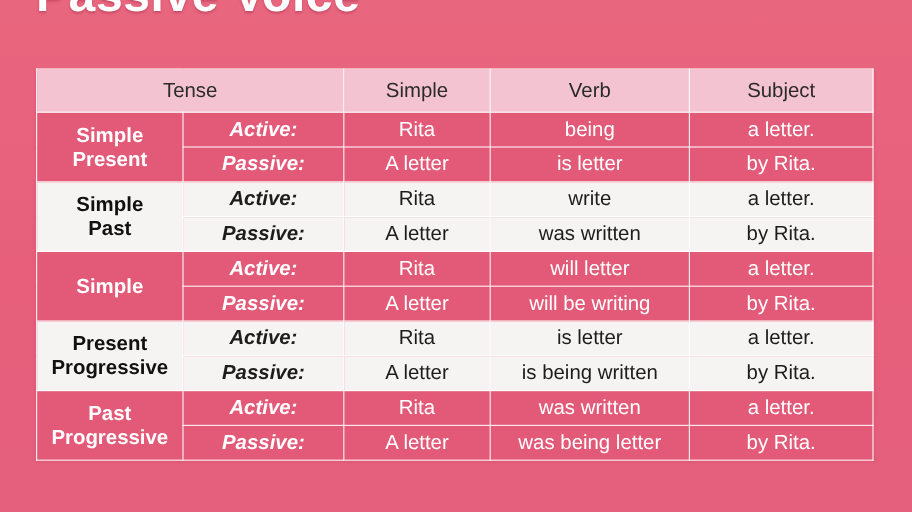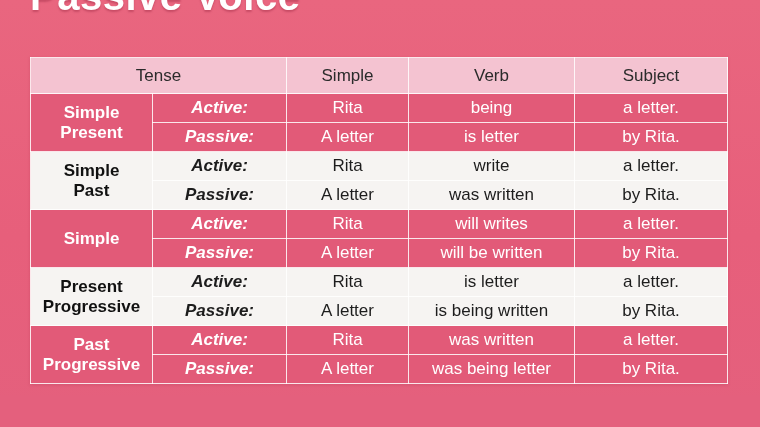--- a/index.html
+++ b/index.html
@@ -175,27 +175,27 @@
         <tr class="light">
           <td class="voice cell">Passive:</td>
           <td class="cell">A letter</td>
           <td class="cell">was written</td>
           <td class="cell">by Rita.</td>
         </tr>
         <tr class="pink">
           <td class="tense cell" rowspan="2">Simple</td>
           <td class="voice cell">Active:</td>
           <td class="cell">Rita</td>
-          <td class="cell">will writes</td>
-          <td class="cell">a letter.</td>
-        </tr>
-        <tr class="pink">
-          <td class="voice cell">Passive:</td>
-          <td class="cell">A letter</td>
-          <td class="cell">will be written</td>
+          <td class="cell">will letter</td>
+          <td class="cell">a letter.</td>
+        </tr>
+        <tr class="pink">
+          <td class="voice cell">Passive:</td>
+          <td class="cell">A letter</td>
+          <td class="cell">will be writing</td>
           <td class="cell">by Rita.</td>
         </tr>
         <tr class="light">
           <td class="tense cell" rowspan="2">
             <div>Present</div>
             <div>Progressive</div>
           </td>
           <td class="voice cell">Active:</td>
           <td class="cell">Rita</td>
           <td class="cell">is letter</td>

